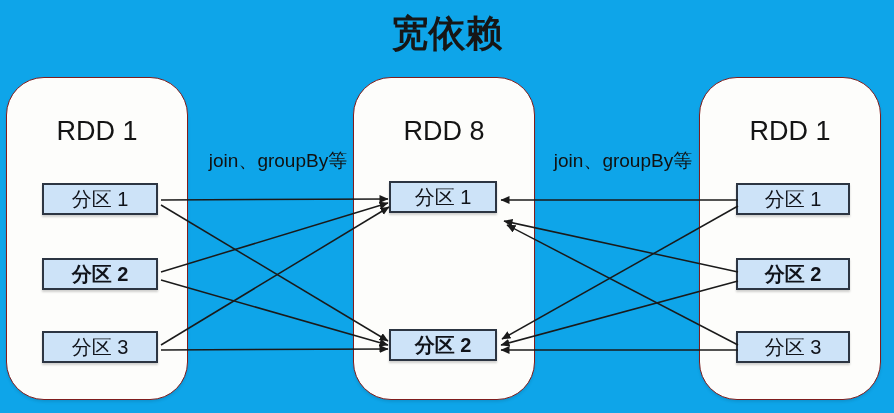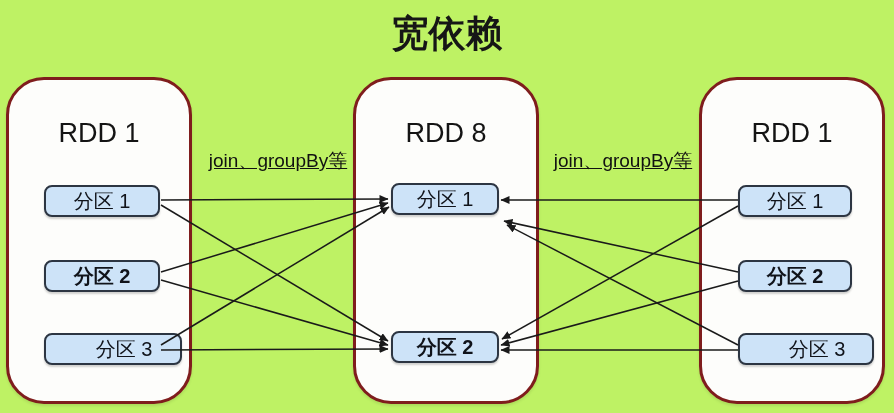--- a/index.html
+++ b/index.html
@@ -1,54 +1,54 @@
 <!DOCTYPE html>
 <html><head>
 <meta charset="utf-8">
 <style>
   html,body { margin:0; padding:0; }
   .canvas {
     position:relative; width:894px; height:413px;
-    background:#bef264; overflow:hidden;
+    background:#0ea5e9; overflow:hidden;
     font-family:"Liberation Sans","DejaVu Sans",sans-serif;
   }
   .title {
     position:absolute; top:9px; left:0; width:100%;
     text-align:center; font-size:37px; font-weight:bold; color:#161616;
   }
   .rdd {
     position:absolute; top:77px; width:180px; height:321px;
-    background:#fdfdfb; border:3px solid #7f1d1d; border-radius:38px;
+    background:#fdfdfb; border:1px solid #7f1d1d; border-radius:38px;
     box-shadow:0 2px 3px rgba(0,0,0,0.10);
   }
   .rdd.left   { left:6px; }
   .rdd.middle { left:353px; }
   .rdd.right  { left:699px; }
   .rdd-title {
     position:absolute; top:38px; left:0; width:100%;
     text-align:center; font-size:27px; color:#141414;
   }
   .part {
     position:absolute; height:28px; background:#cde3f8;
-    border:2px solid #2c3542; border-radius:8px;
+    border:2px solid #2c3542; border-radius:0;
     display:flex; align-items:center; justify-content:center;
     font-size:20px; color:#10131a;
     box-shadow:0 2px 2px rgba(0,0,0,0.18);
   }
   .rdd.left .part, .rdd.right .part { left:35px; width:112px; }
   .rdd.right .part { left:36px; width:110px; }
   .rdd.middle .part { left:35px; width:104px; }
   .part.row1 { top:105px; }
   .part.row2 { top:180px;font-weight:bold; }
-  .part.row3 { top:253px;padding-left:22px; }
+  .part.row3 { top:253px; }
   .rdd.middle .part.row1 { top:103px; }
   .rdd.middle .part.row2 { top:251px; }
   .edge-label {
     position:absolute; top:148px; width:164px; text-align:center;
-    font-size:19px; color:#111111; white-space:nowrap;text-decoration:underline;
+    font-size:19px; color:#111111; white-space:nowrap;
   }
   .edge-label.left-gap  { left:196px; }
   .edge-label.right-gap { left:541px; }
   #arrows {
     position:absolute; top:0; left:0; width:894px; height:413px;
     pointer-events:none;
   }
   .edge-line { stroke:#1a1a1a; stroke-width:1.5; }
 </style>
 </head>

